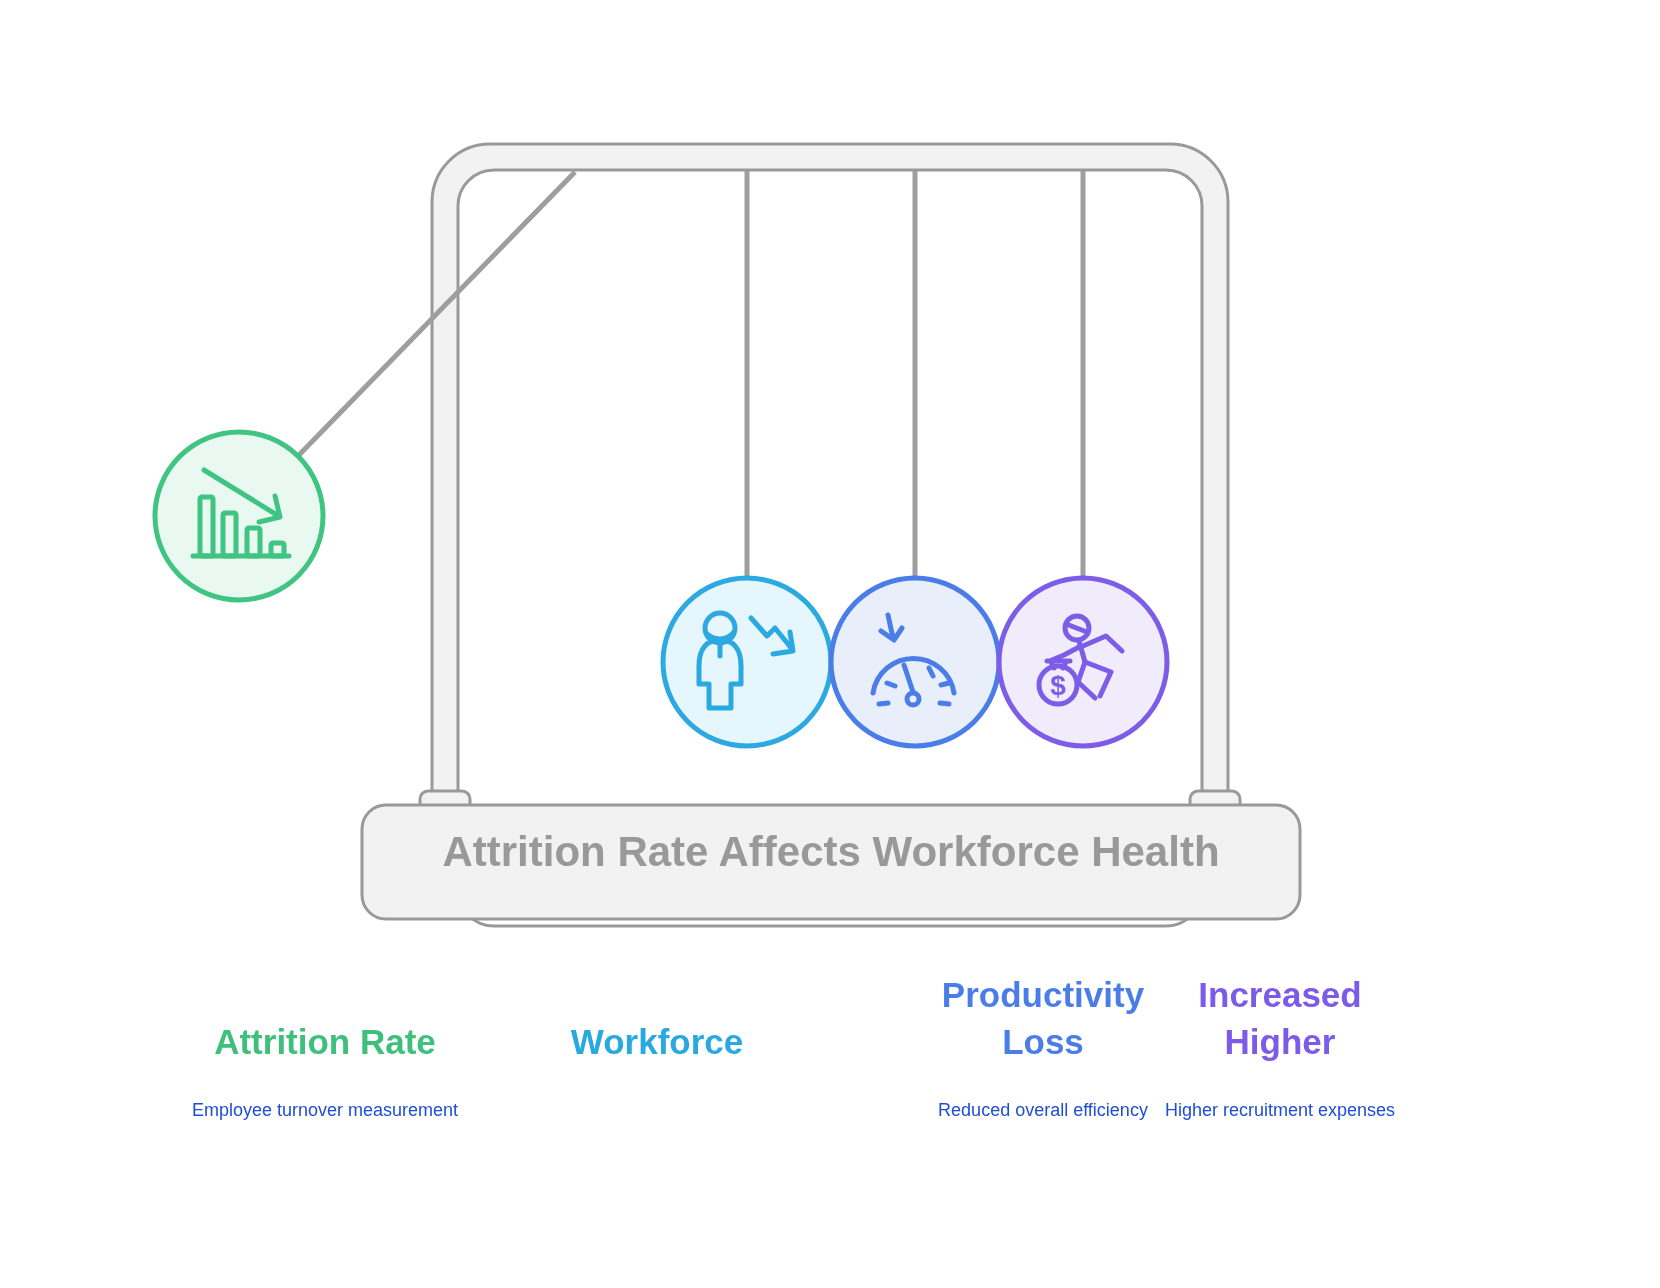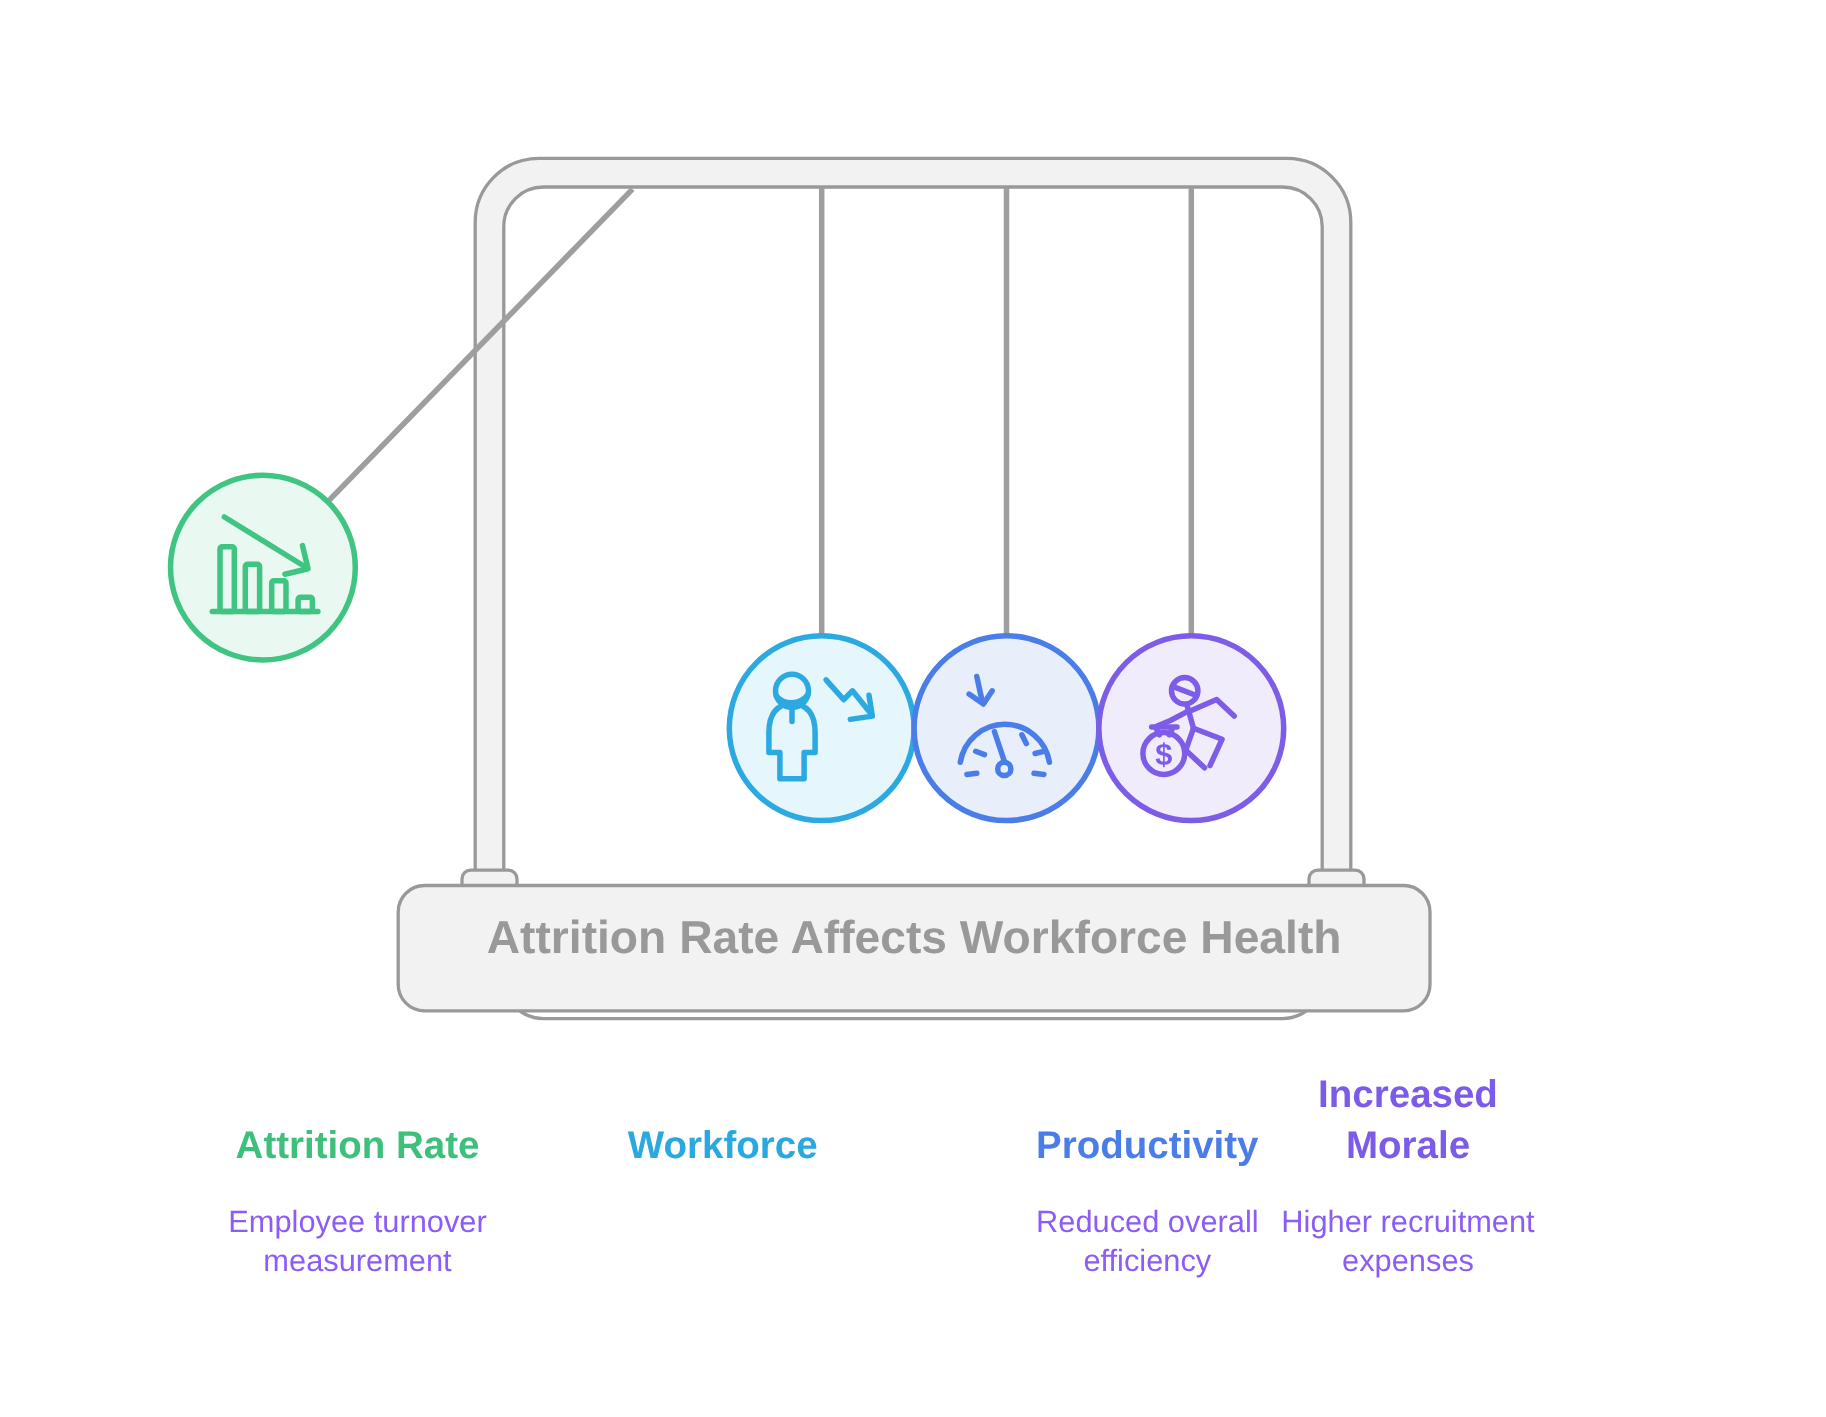--- a/index.html
+++ b/index.html
@@ -23,23 +23,23 @@
     display: flex;
     flex-direction: column;
     justify-content: flex-end;
     font-weight: bold;
     font-size: 35px;
     line-height: 47px;
   }
   .col-title span { display: block; }
   .col-desc {
     margin-top: 28px;
-    font-size: 28px;
+    font-size: 18px;
     line-height: 35px;
-    color: #8b5cf6;
+    color: #1d4ed8;
   }
   .c-green  { color: #3ec07c; justify-content: flex-end; }
   .c-cyan   { color: #29a9e0; }
   .c-blue   { color: #4a7de8; }
   .c-purple { color: #7c5be8; }
 </style>
 </head>
 <body>
 
 <div class="stage">
@@ -134,25 +134,26 @@
 
   <div class="col" style="left:517px">
     <div class="col-title c-cyan">
       <span>Workforce</span>
     </div>
   </div>
 
   <div class="col" style="left:903px">
     <div class="col-title c-blue">
       <span>Productivity</span>
+      <span>Loss</span>
     </div>
     <div class="col-desc">Reduced overall efficiency</div>
   </div>
 
   <div class="col" style="left:1140px">
     <div class="col-title c-purple">
       <span>Increased</span>
-      <span>Morale</span>
+      <span>Higher</span>
     </div>
     <div class="col-desc">Higher recruitment expenses</div>
   </div>
 
 </div>
 
 </body></html>

